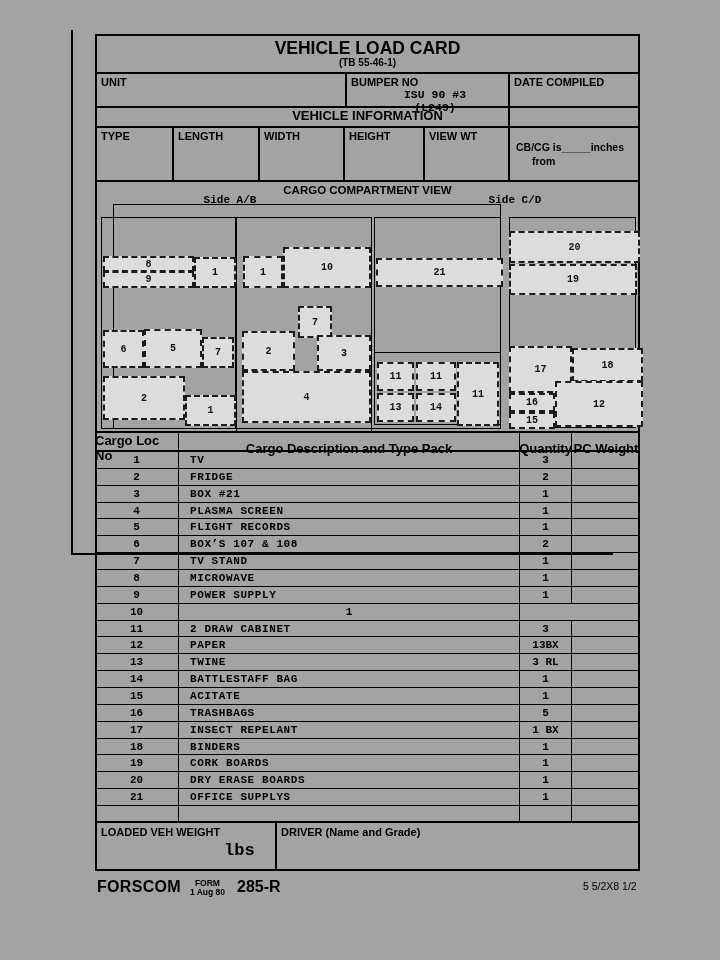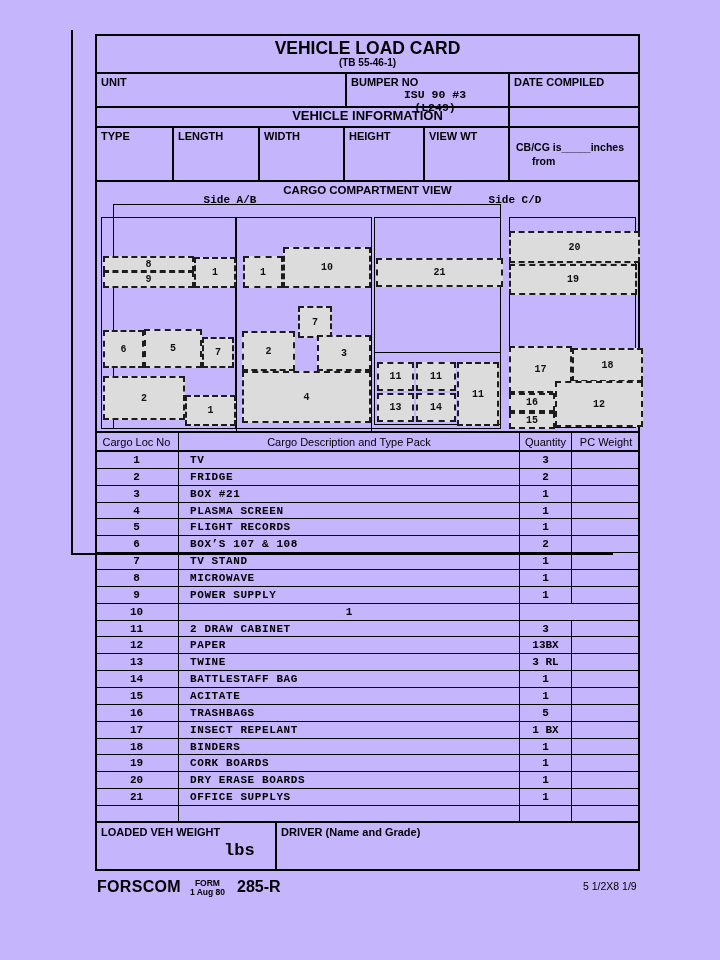--- a/index.html
+++ b/index.html
@@ -1,16 +1,16 @@
 <!DOCTYPE html>
 <html><head>
 <meta charset="utf-8">
 <style>
   html,body{margin:0;padding:0;background:#fff;}
-  .page{position:relative;width:720px;height:960px;background:#c4b5fd;overflow:hidden;
+  .page{position:relative;width:720px;height:960px;background:#a3a3a3;overflow:hidden;
         font-family:"Liberation Sans",sans-serif;color:#000;}
   .abs{position:absolute;box-sizing:border-box;}
   
   .hline{position:absolute;box-sizing:border-box;border-top:2px solid #000;height:0;}
   .hline.thin{border-top-width:1.5px;}
   .vline{position:absolute;box-sizing:border-box;border-left:2px solid #000;width:0;}
   
   .frame{border:2px solid #000;}
   
   .lbl{font-weight:bold;font-size:11px;line-height:12px;letter-spacing:0;}
@@ -27,21 +27,21 @@
         font-family:"Liberation Mono","DejaVu Sans Mono",monospace;
         font-size:10px;font-weight:bold;color:#111;z-index:3;}
   .sidelbl{position:absolute;font-family:"Liberation Mono","DejaVu Sans Mono",monospace;
         font-size:11px;font-weight:bold;text-align:center;z-index:4;}
   
   .ctable{position:absolute;left:95px;top:431px;width:545px;box-sizing:border-box;
           border-top:2px solid #000;}
   .thead{display:grid;grid-template-columns:84px 341px 52px 1fr;height:19px;
          border-bottom:2px solid #000;box-sizing:border-box;}
   .thead > div{box-sizing:border-box;display:flex;align-items:center;justify-content:center;
-         font-weight:normal;font-size:11px;}
+         font-weight:bold;font-size:13px;}
   .thead > div:nth-child(-n+3){border-right:1.5px solid #000;}
   .trow{display:grid;grid-template-columns:84px 341px 52px 1fr;height:16.86px;
         border-bottom:1.5px solid #000;box-sizing:border-box;}
   .tc{box-sizing:border-box;display:flex;align-items:center;overflow:visible;
       font-family:"Liberation Mono","DejaVu Sans Mono",monospace;font-weight:bold;
       font-size:11px;white-space:nowrap;}
   .tc-loc{justify-content:center;border-right:1.5px solid #000;}
   .tc-desc{justify-content:flex-start;padding-left:11px;border-right:1.5px solid #000;letter-spacing:0.6px;}
   .tc-qty{justify-content:center;border-right:1.5px solid #000;}
   .tc-wt{justify-content:flex-start;}
@@ -286,15 +286,15 @@
   <div class="abs lbl" style="left:281px;top:826px;">DRIVER (Name and Grade)</div>
 
   <div class="footer-left">
     <span class="forscom">FORSCOM</span>
     <span class="formstack">
       <span style="display:block;">FORM</span>
       <span style="display:block;">1 Aug 80</span>
     </span>
     <span class="formnum">285-R</span>
   </div>
-  <div class="sizenote">5 1/2X8 1/9</div>
+  <div class="sizenote">5 5/2X8 1/2</div>
 
 </div>
 
 </body></html>

